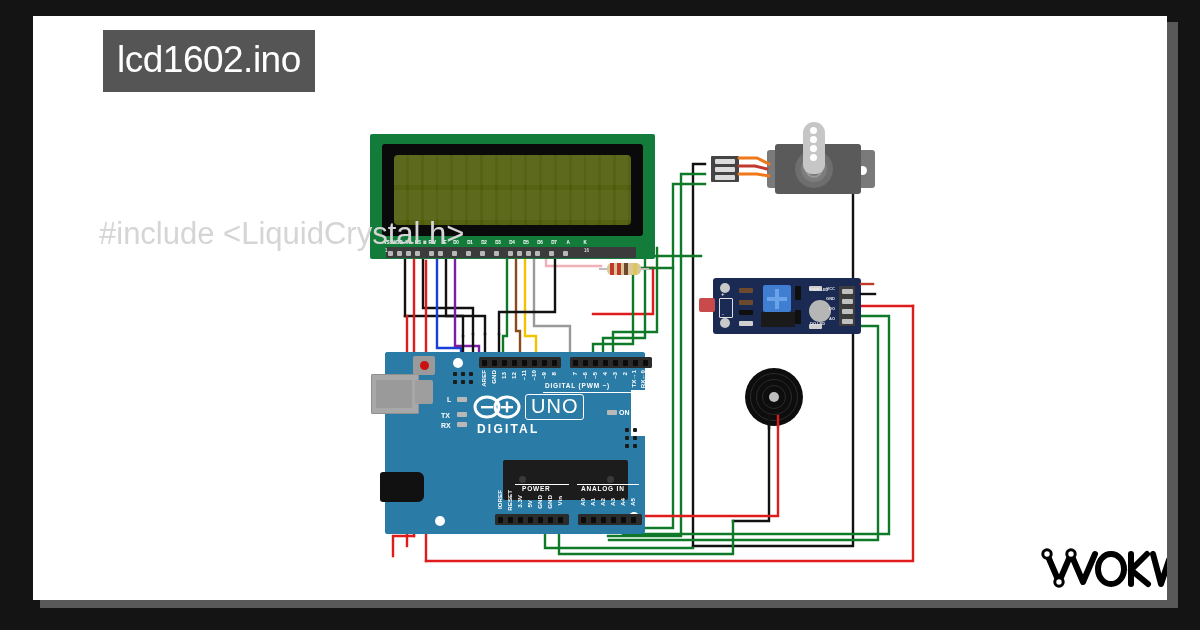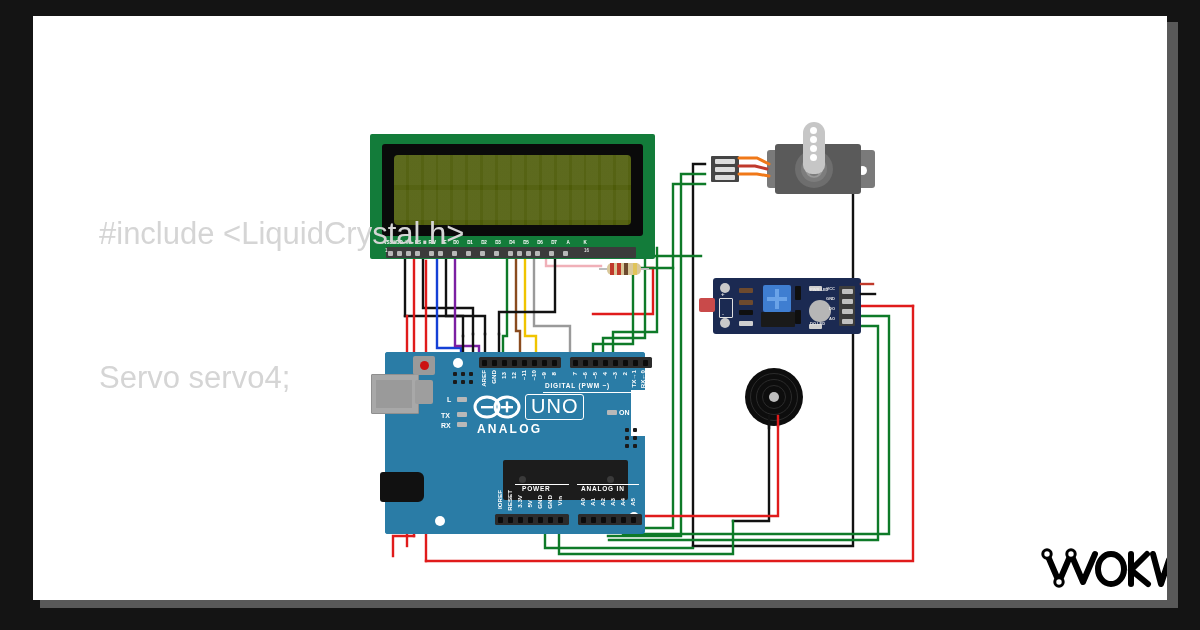--- a/index.html
+++ b/index.html
@@ -202,21 +202,20 @@
 <body>
 
 <div class="frame">
 
   <div class="canvas-shadow"></div>
 
   <div class="canvas">
 
     <div class="code">
       <div>#include &lt;LiquidCrystal.h&gt;</div>
-      <div>Servo servo4;</div>
       
       
       
       
       
       
       
       
     </div>
 
@@ -411,21 +410,21 @@
       <div class="uno-logo">
         <svg viewBox="0 0 48 26" width="48" height="26">
           <ellipse cx="14" cy="13" rx="12" ry="10" fill="none" stroke="#ffffff" stroke-width="3"></ellipse>
           <ellipse cx="34" cy="13" rx="12" ry="10" fill="none" stroke="#ffffff" stroke-width="3"></ellipse>
           <rect x="8" y="12" width="12" height="2.4" fill="#ffffff"></rect>
           <rect x="28" y="12" width="12" height="2.4" fill="#ffffff"></rect>
           <rect x="32.8" y="7.4" width="2.4" height="11" fill="#ffffff"></rect>
         </svg>
       </div>
       <span class="uno-text">UNO</span>
-      <span class="arduino-text">ANALOG</span>
+      <span class="arduino-text">DIGITAL</span>
 
       <span class="ledlabel" style="left:62px;top:44px">L</span>
       <div class="led" style="left:72px;top:45px"></div>
       <span class="ledlabel" style="left:56px;top:60px">TX</span>
       <div class="led" style="left:72px;top:60px"></div>
       <span class="ledlabel" style="left:56px;top:70px">RX</span>
       <div class="led" style="left:72px;top:70px"></div>
       <div class="led" style="left:222px;top:58px"></div>
       <span class="ledlabel" style="left:234px;top:57px">ON</span>
 
@@ -567,20 +566,21 @@
         <path d="M706,158 L724,158 L736,160" stroke="#f07818"></path>
       </g>
       <g fill="none" stroke-width="2.4" stroke-linecap="square">
         <path d="M736,400 L736,412" stroke="#111111"></path>
         <path d="M745,400 L745,410" stroke="#e01b1b"></path>
         <path d="M828,268 L840,268" stroke="#c0392b"></path>
         <path d="M828,278 L842,278" stroke="#111111"></path>
       </g>
     </svg>
 
+    <div class="title-chip">lcd1602.ino</div>
 
     <div class="wokwi-logo" title="WOKWI">
       <svg viewBox="0 0 152 56" width="152" height="56">
         <g stroke="#000000" fill="none" stroke-width="6" stroke-linecap="round" stroke-linejoin="round">
           <path d="M6,14 L18,42 L30,14 L42,42 L54,14"></path>
         </g>
         <circle cx="6" cy="14" r="4.2" fill="#ffffff" stroke="#000000" stroke-width="3"></circle>
         <circle cx="30" cy="14" r="4.2" fill="#ffffff" stroke="#000000" stroke-width="3"></circle>
         <circle cx="18" cy="42" r="4.2" fill="#ffffff" stroke="#000000" stroke-width="3"></circle>
         <ellipse cx="70" cy="29" rx="13" ry="15" fill="none" stroke="#000000" stroke-width="6"></ellipse>

